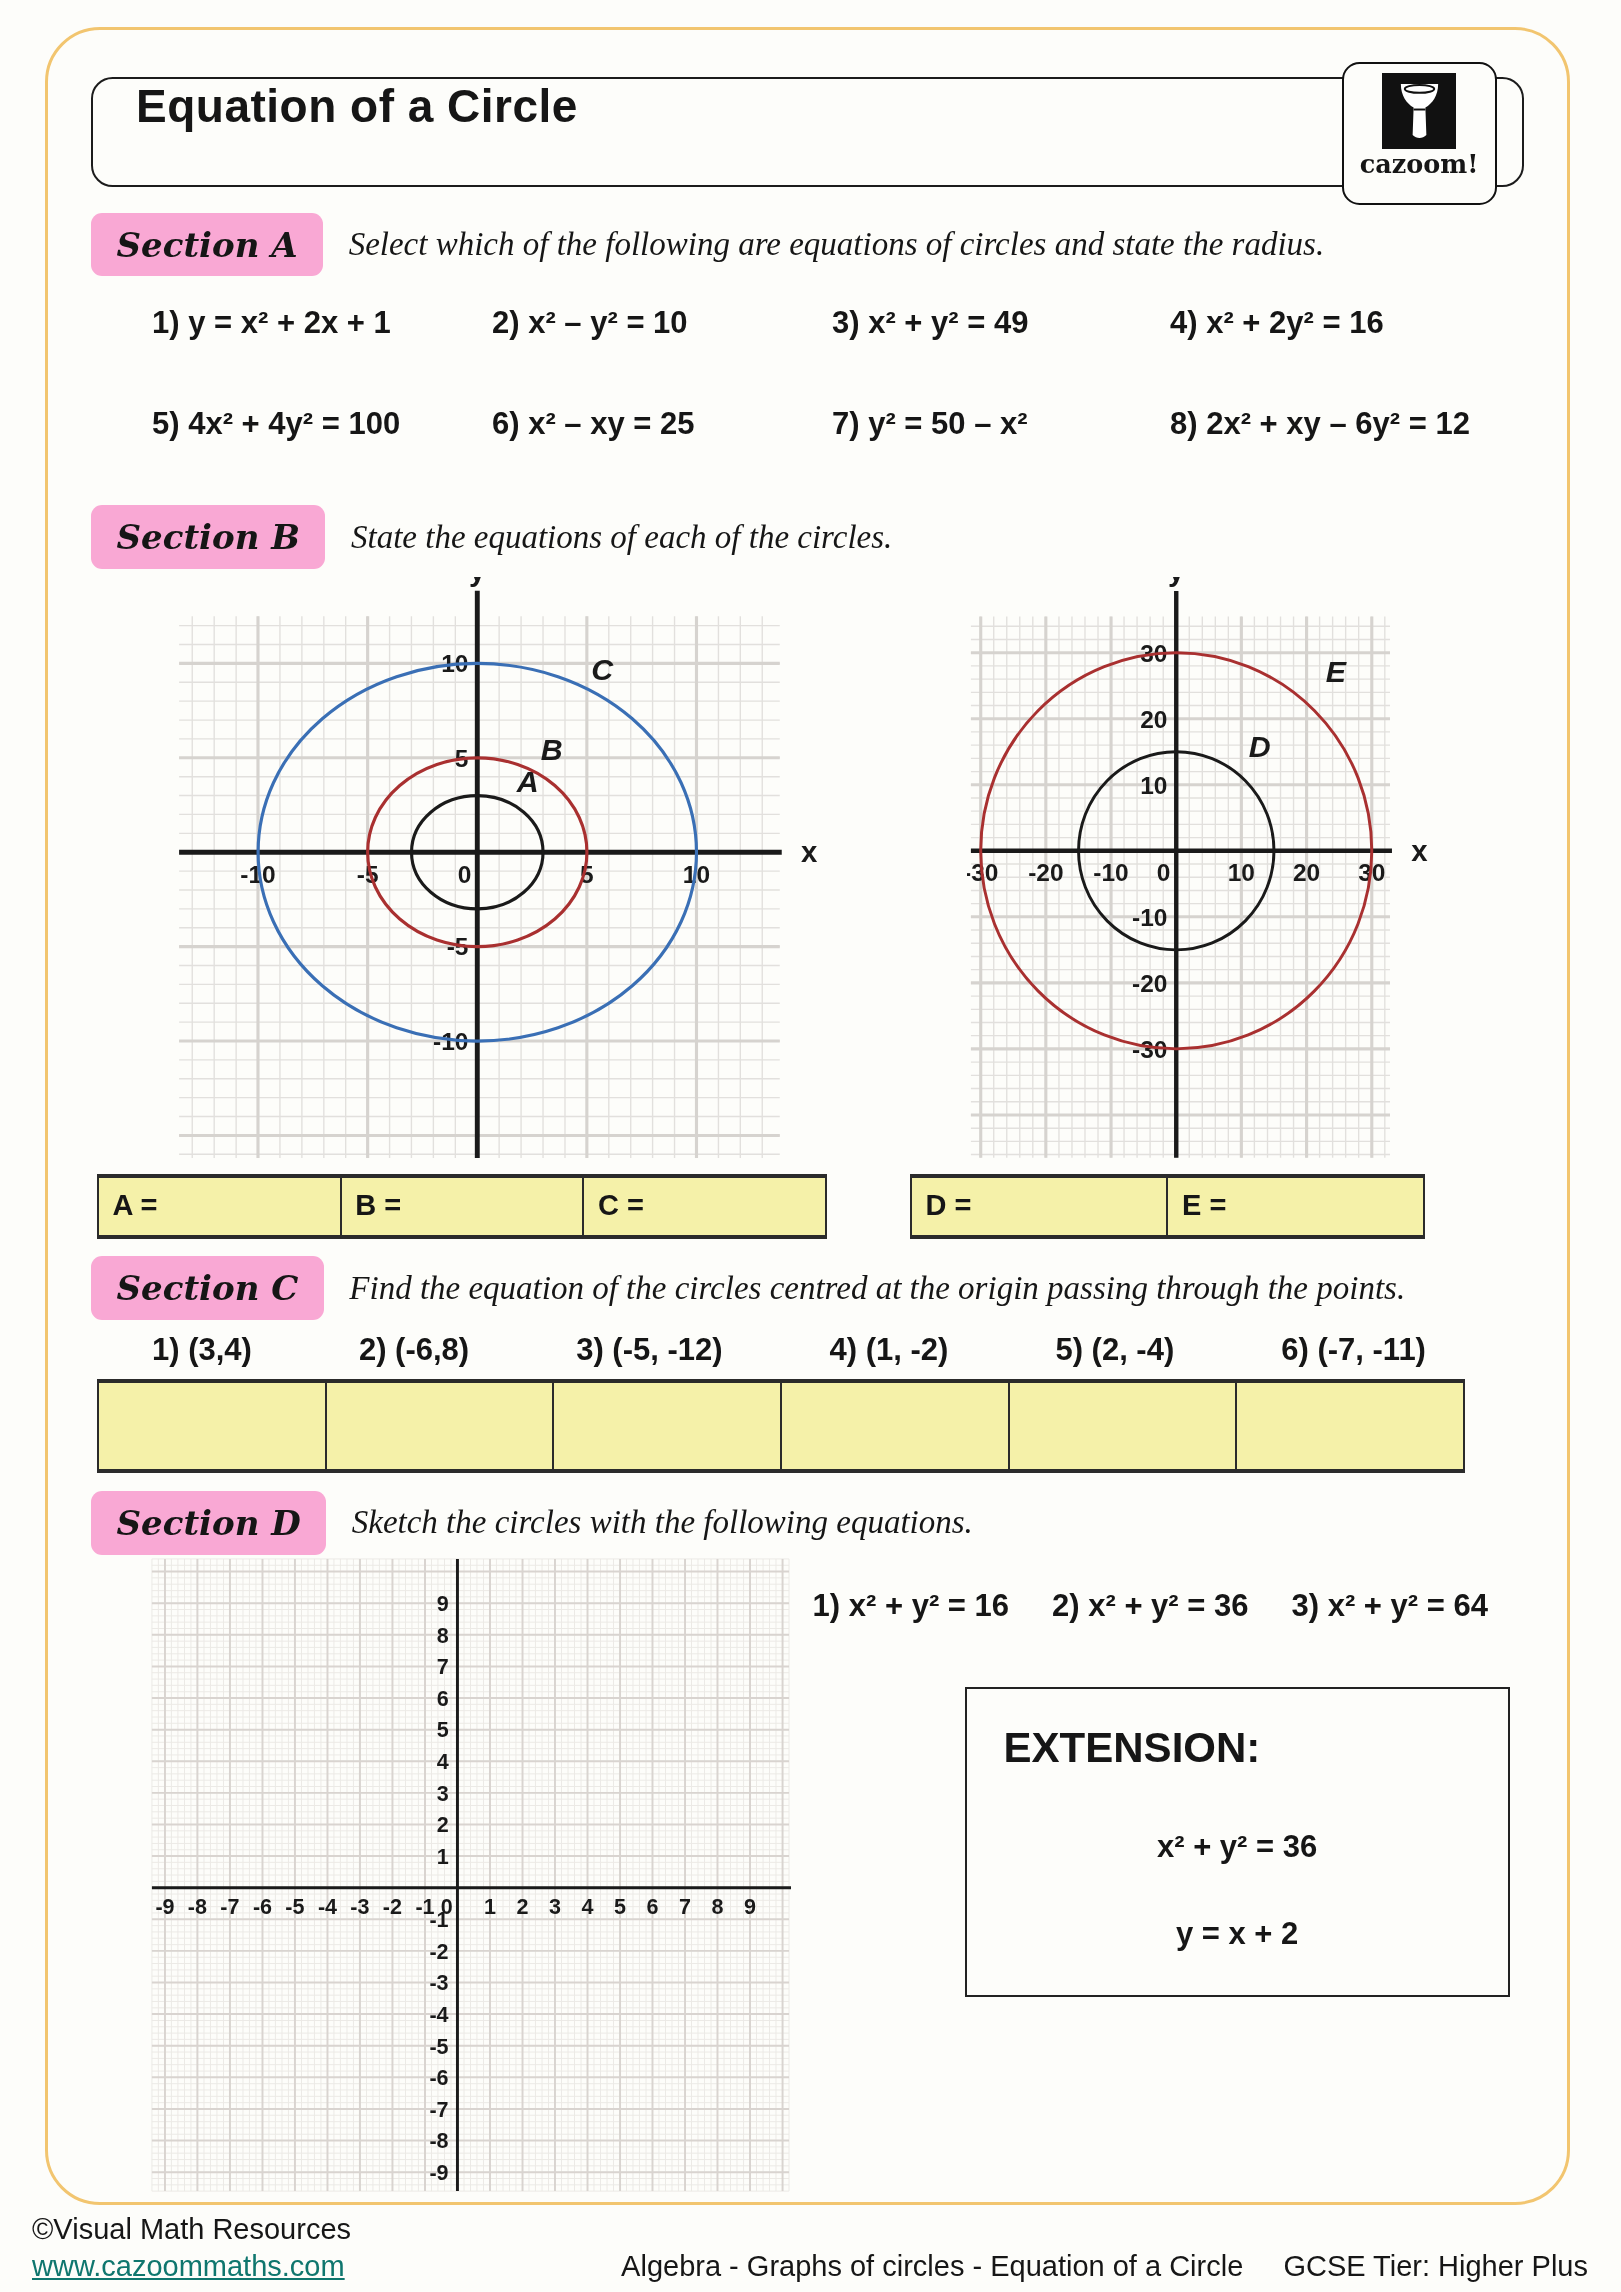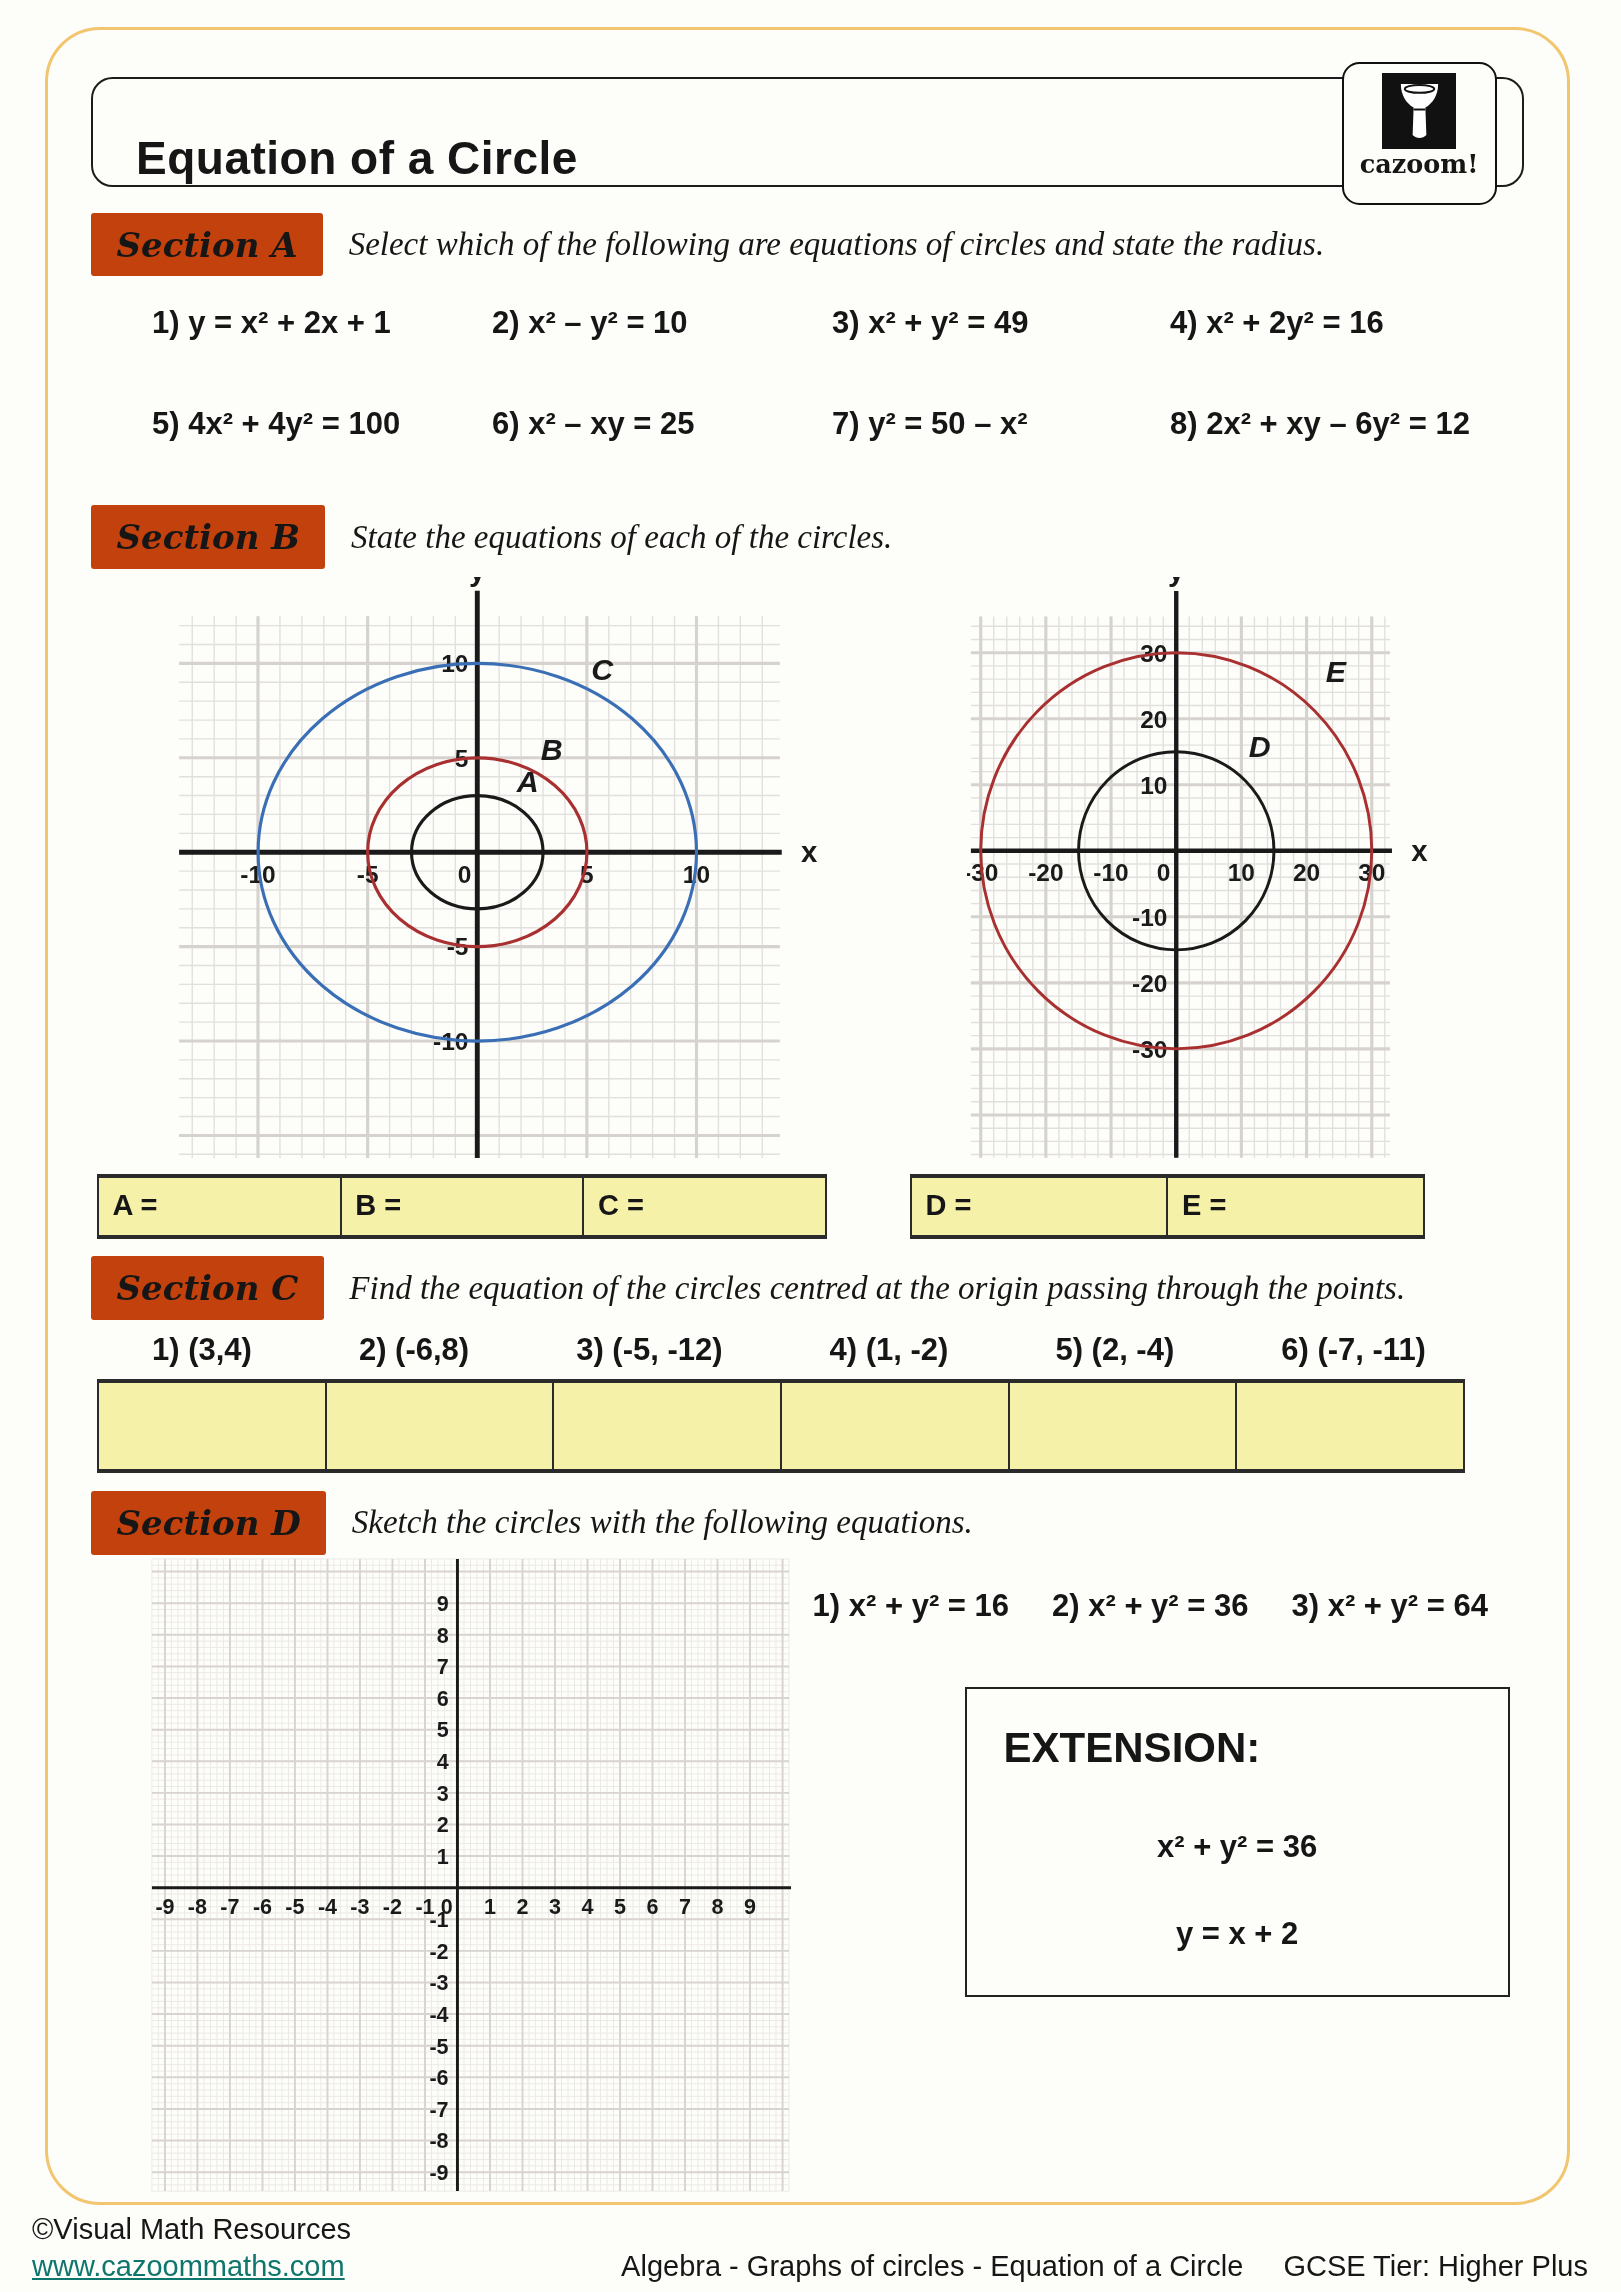--- a/index.html
+++ b/index.html
@@ -4,31 +4,31 @@
 <style>
   * { box-sizing: border-box; }
   body { margin:0; background:#FDFDFA; font-family:"Liberation Sans", sans-serif; color:#161616; }
   .page { position:relative; width:1621px; height:2293px; background:#FDFDFA; overflow:hidden; }
 
   .sheet { position:absolute; left:45px; top:27.4px; width:1525px; height:2178px;
            border:3.9px solid #F2C56F; border-radius:55px; padding:47px 43px 0 43px; }
 
   
   .header-box { position:relative; height:110px; border:2.9px solid #1c1c1c; border-radius:21.6px;
-                display:flex; align-items:flex-end; }
+                display:flex; align-items:flex-start; }
   .page-title { font-size:46px; font-weight:bold; padding-left:43px; letter-spacing:0.5px; }
   .logo { position:absolute; top:-17.6px; right:25.5px; width:155px; height:143px; background:#FDFDFA;
           border:2.9px solid #111; border-radius:17.6px; display:flex; flex-direction:column; align-items:center; }
   .logo-square { margin-top:8.8px; width:74px; height:76px; background:#111;
                  display:flex; align-items:center; justify-content:center; }
   .logo-text { font-family:"DejaVu Serif", serif; font-weight:bold; font-size:25.5px; margin-top:0px; }
 
   
   .sec-head { display:flex; align-items:center; margin-top:25.5px; }
-  .sec-label { background:#c2410c; border-radius:3px; padding:11.8px 25.5px;
+  .sec-label { background:#f9a8d4; border-radius:11px; padding:11.8px 25.5px;
                font-family:"DejaVu Serif", serif; font-style:italic; font-weight:bold; font-size:34px; white-space:nowrap; }
   .sec-inst { font-family:"Liberation Serif", serif; font-style:italic; font-weight:400;
               font-size:33px; margin-left:25.5px; }
 
   
   .eq-grid { display:grid; grid-template-columns:340px 340px 338px auto;
              margin:29px 0 0 61px; row-gap:65px; font-size:31px; font-weight:bold; }
 
   
   .graphs-row { display:flex; margin-top:7.8px; }

